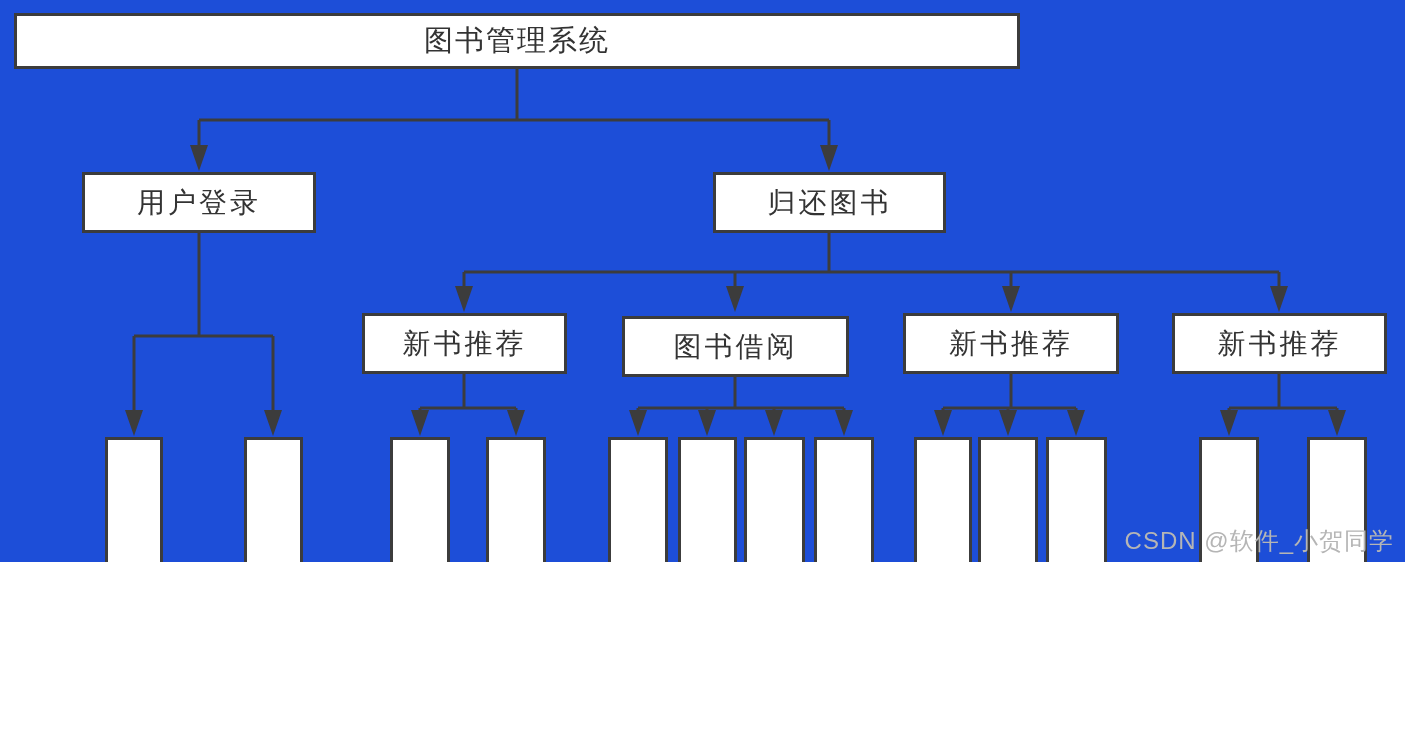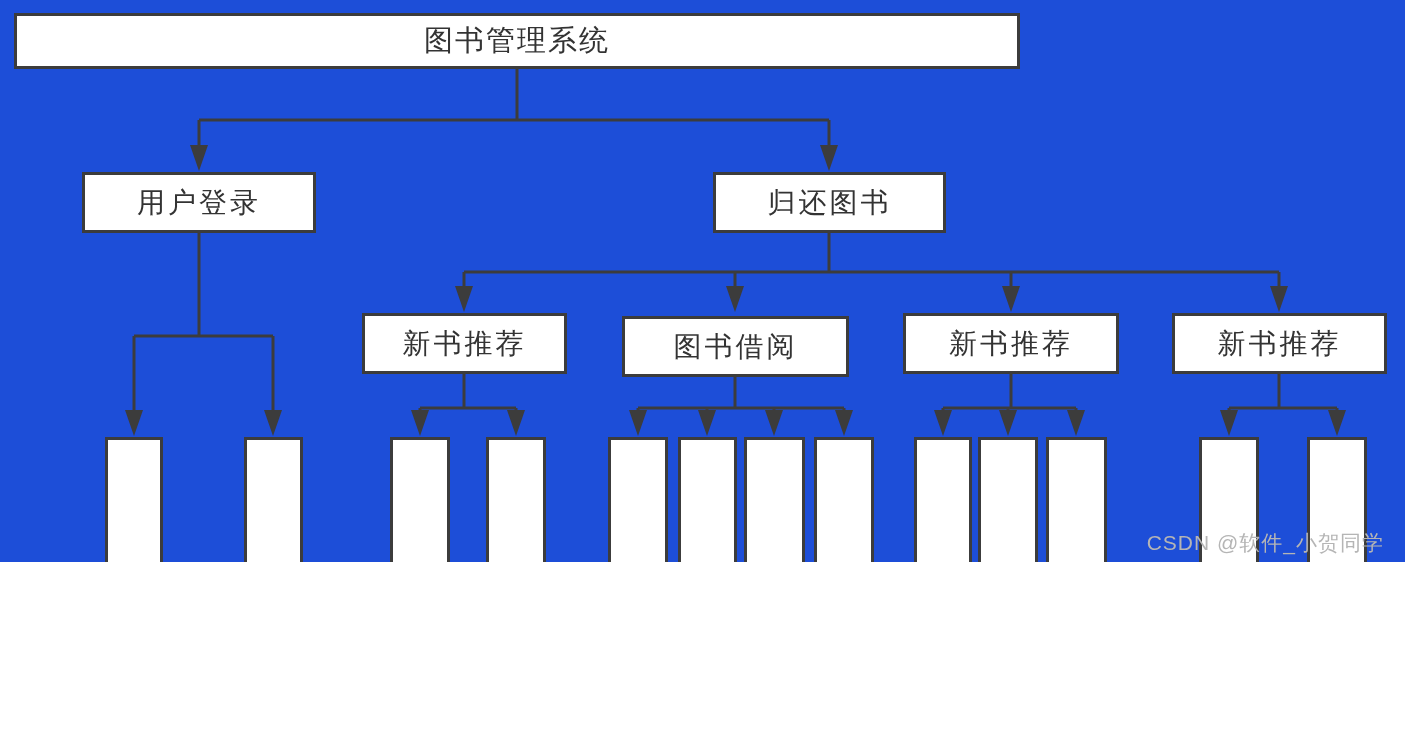--- a/index.html
+++ b/index.html
@@ -48,23 +48,23 @@
   .leaf .vtext {
     writing-mode: vertical-rl;
     text-orientation: mixed;
     font-size: 27px;
     letter-spacing: 5px;
     line-height: 1;
     white-space: nowrap;
   }
   .watermark {
     position: absolute;
-    right: 21px;
+    right: 11px;
     bottom: 5px;
-    font-size: 21px;
+    font-size: 24px;
     color: #b5b5b5;
     letter-spacing: 1px;
     white-space: nowrap;
   }
 </style>
 </head>
 <body>
 
 <div id="canvas">
 

